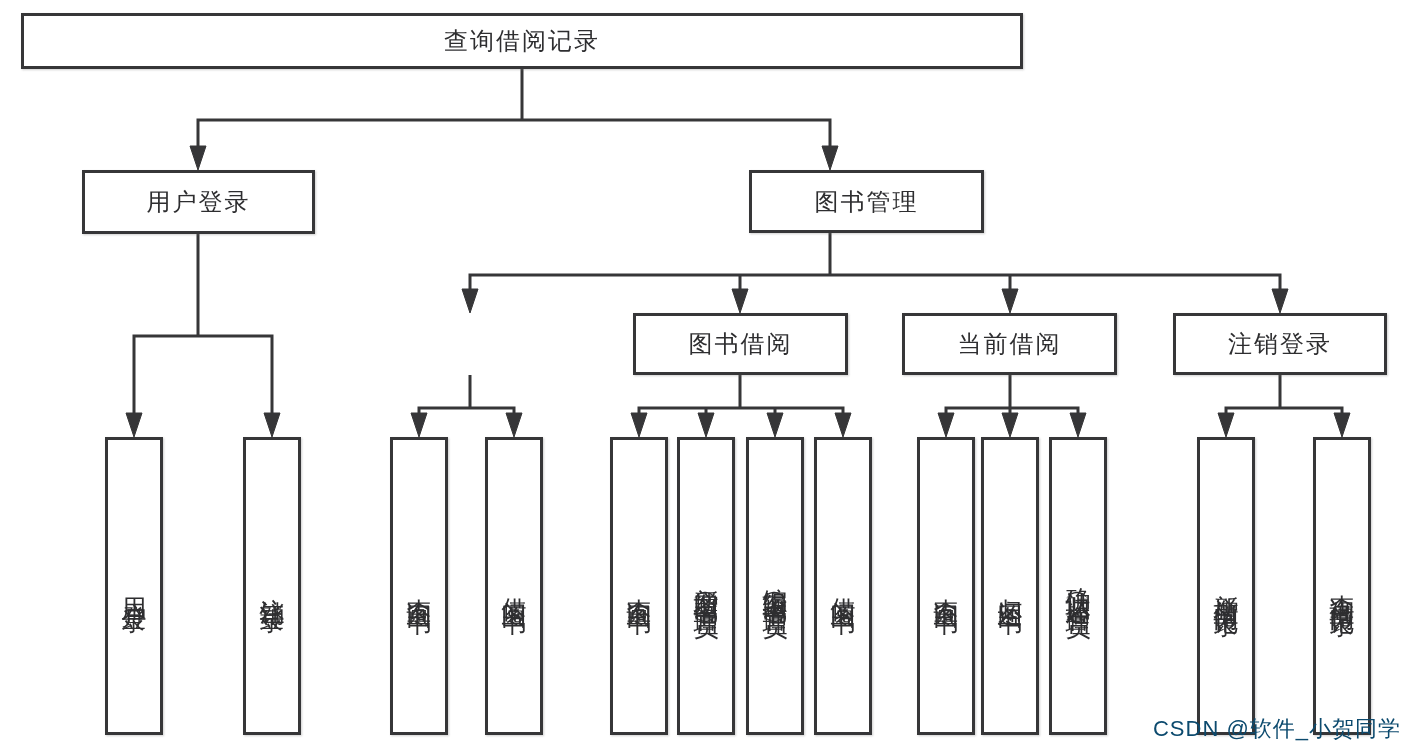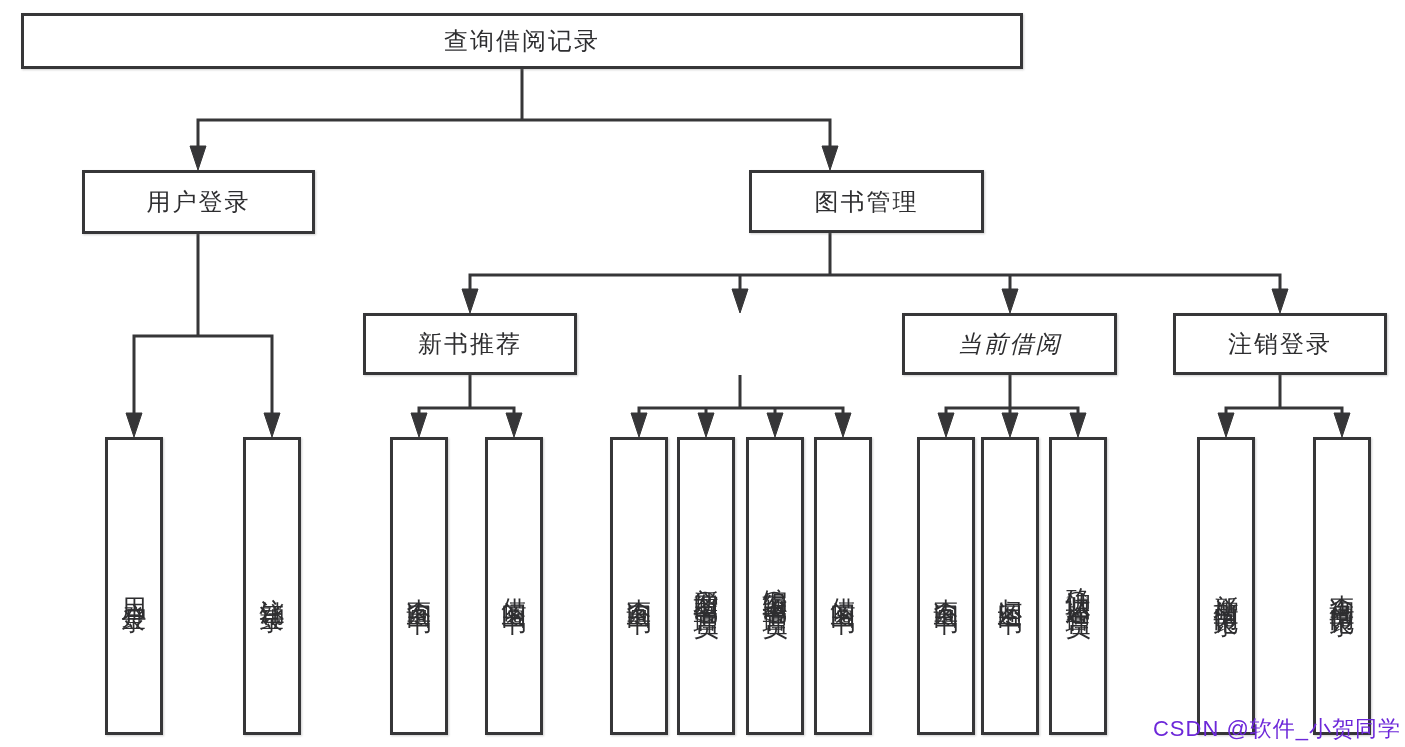--- a/index.html
+++ b/index.html
@@ -41,35 +41,35 @@
   }
   
   .n-root{left:21px;top:13px;width:1002px;height:56px;}
   
   .n-l2a{left:82px;top:170px;width:233px;height:64px;}
   .n-l2b{left:712px;top:170px;width:235px;height:63px;margin-left:37px;}
   
   .n-l3{top:313px;height:62px;}
   .n-l3a{left:363px;width:214px;}
   .n-l3b{left:633px;width:215px;}
-  .n-l3c{left:902px;width:215px;font-style:italic;}
+  .n-l3c{left:902px;width:215px;}
   .n-l3d{left:1173px;width:214px;}
   
   .c-a1{left:105px;} .c-a2{left:243px;}
   .c-b1{left:390px;} .c-b2{left:485px;}
   .c-c1{left:610px;} .c-c2{left:677px;} .c-c3{left:746px;} .c-c4{left:814px;}
   .c-d1{left:917px;} .c-d2{left:981px;} .c-d3{left:1049px;}
   .c-e1{left:1197px;} .c-e2{left:1313px;}
   .watermark{
     position:absolute;
     right:4px;top:714px;
     z-index:3;
     font-size:22px;
     letter-spacing:1px;
-    color:#6d28d9;
+    color:#0c4a6e;
     white-space:nowrap;
   }
 </style>
 </head>
 <body>
 
 <div id="canvas">
 
   <svg id="wires" width="1405" height="747" viewBox="0 0 1405 747">
     <g stroke="#363638" stroke-width="3" fill="none">
@@ -115,22 +115,22 @@
     <span>查询借阅记录</span>
   </div>
 
   <div class="node hbox n-l2a">
     <span>用户登录</span>
   </div>
   <div class="node hbox n-l2b">
     <span>图书管理</span>
   </div>
 
-  <div class="node hbox n-l3 n-l3a">
-    <span>新书推荐</span>
+  <div class="node hbox n-l3 n-l3b">
+    <span>图书借阅</span>
   </div>
   <div class="node hbox n-l3 n-l3c">
     <span>当前借阅</span>
   </div>
   <div class="node hbox n-l3 n-l3d">
     <span>注销登录</span>
   </div>
 
   <div class="node vbox c-a1">
     <span>用户登录</span>

